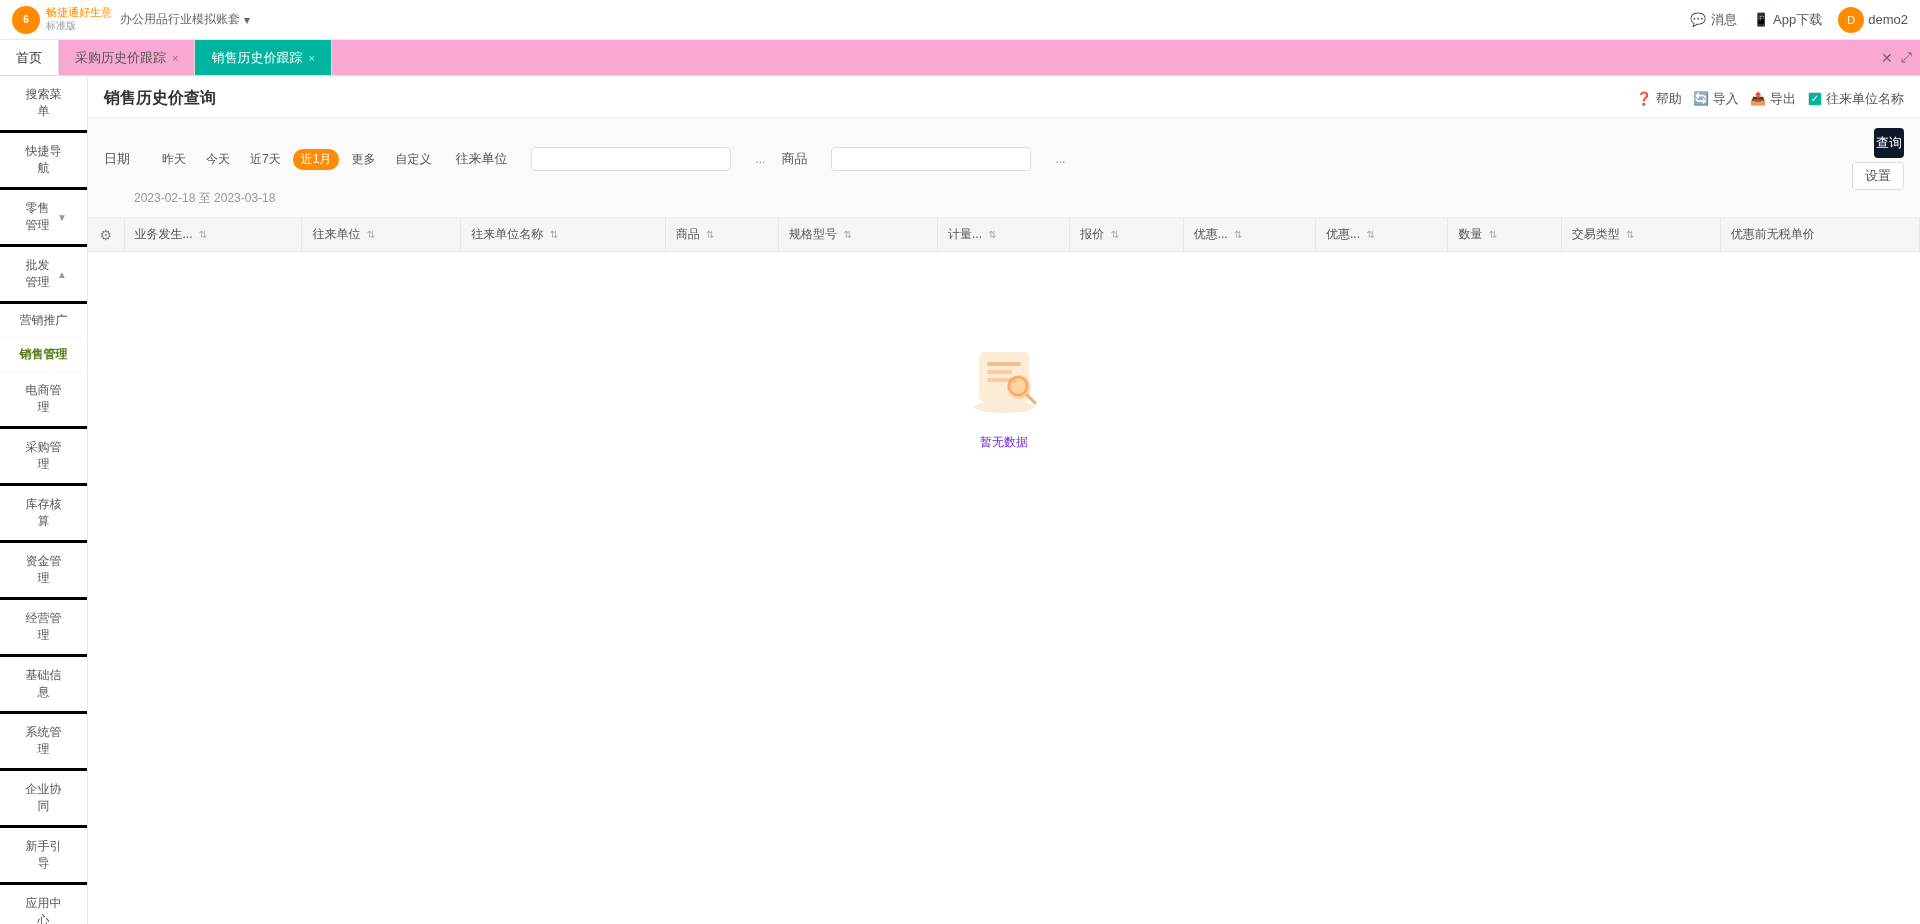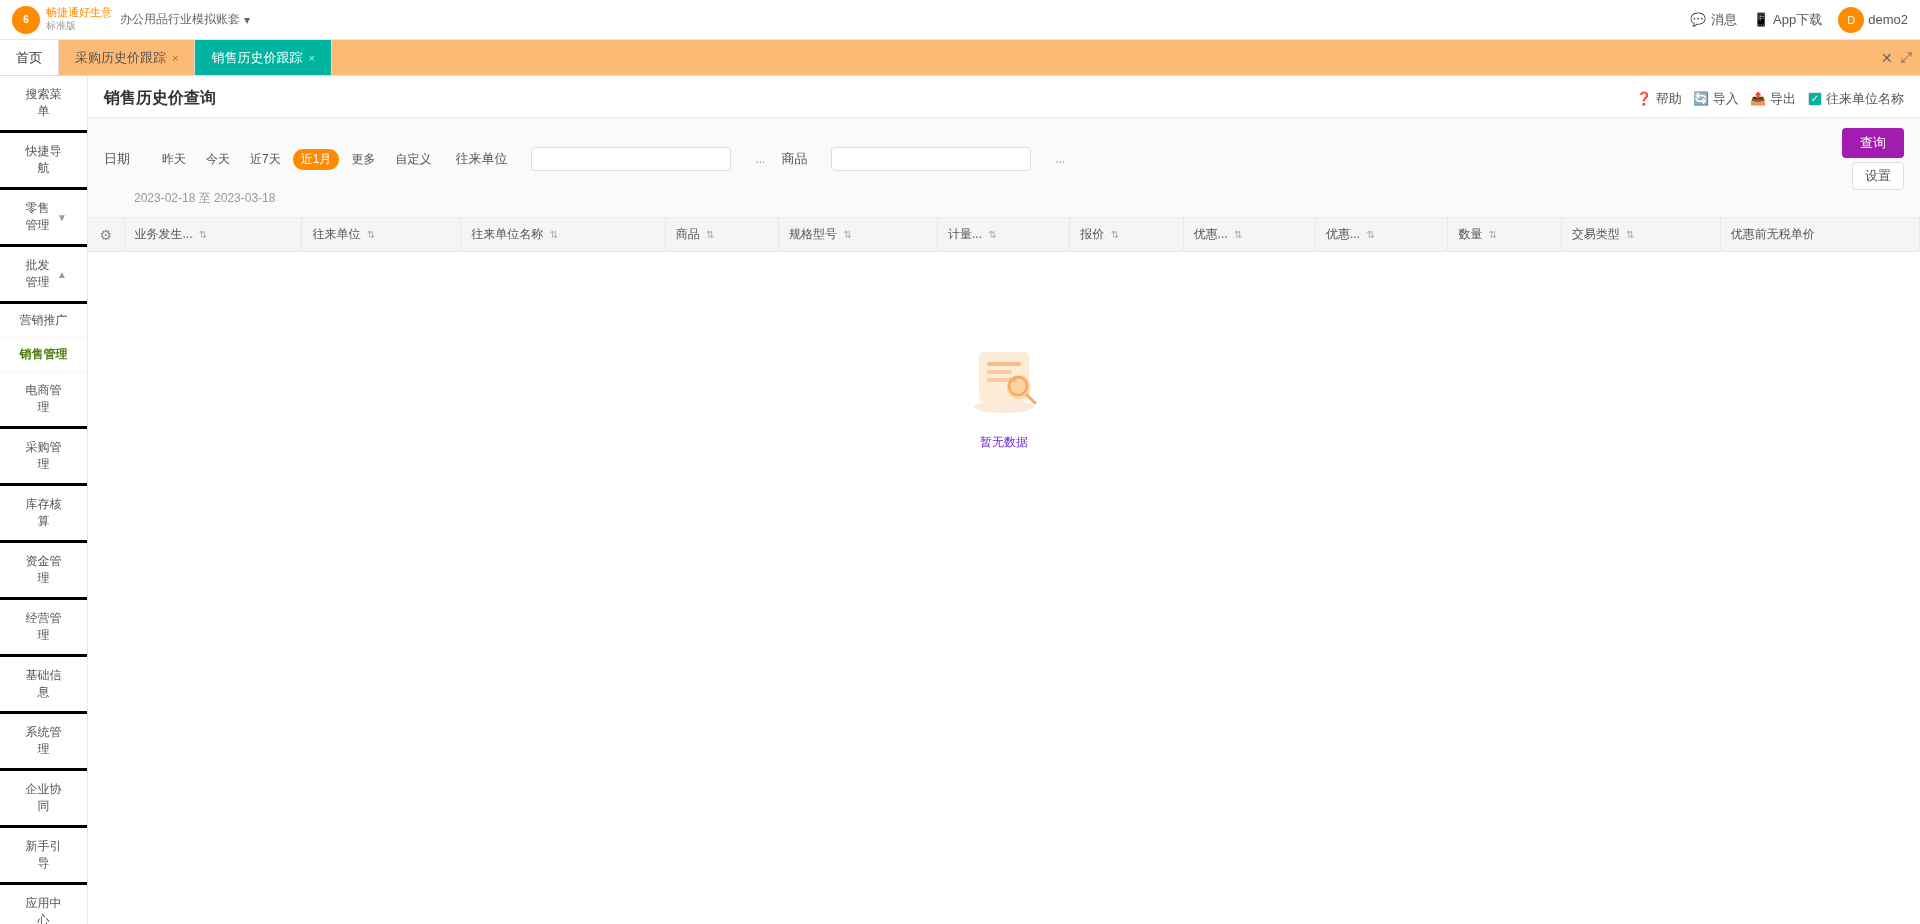--- a/index.html
+++ b/index.html
@@ -22,21 +22,21 @@
     .logo-text { font-size: 11px; color: #ff8c00; line-height: 1.2; }
     .logo-sub { font-size: 10px; color: #999; }
     .template-select { display: flex; align-items: center; gap: 4px; font-size: 12px; color: #666; cursor: pointer; border: none; background: transparent; }
     .topbar-right { display: flex; align-items: center; gap: 16px; font-size: 13px; color: #555; }
     .topbar-right-item { display: flex; align-items: center; gap: 4px; cursor: pointer; }
     .avatar { width: 26px; height: 26px; border-radius: 50%; background: #ff8c00; color: #fff; display: flex; align-items: center; justify-content: center; font-size: 11px; }
 
     
     .tabbar {
       height: 36px;
-      background: #fdba74;
+      background: #f9a8d4;
       display: flex;
       align-items: stretch;
       flex-shrink: 0;
       border-bottom: 1px solid #ddd;
     }
     .tab {
       display: flex;
       align-items: center;
       padding: 0 16px;
       gap: 6px;
@@ -149,25 +149,25 @@
       border: 1px solid #ddd;
       border-radius: 4px;
       padding: 4px 8px;
       font-size: 12px;
       width: 200px;
       outline: none;
       color: #333;
     }
     .filter-dots { color: #999; font-size: 12px; cursor: pointer; }
     .query-btn {
-      background: #a21caf;
+      background: #0f172a;
       color: #fff;
       border: none;
       border-radius: 4px;
-      padding: 6px 18px;
+      padding: 6px 2px;
       font-size: 13px;
       cursor: pointer;
       white-space: nowrap;
     }
     .settings-btn {
       background: #fff;
       color: #555;
       border: 1px solid #ddd;
       border-radius: 4px;
       padding: 4px 12px;

